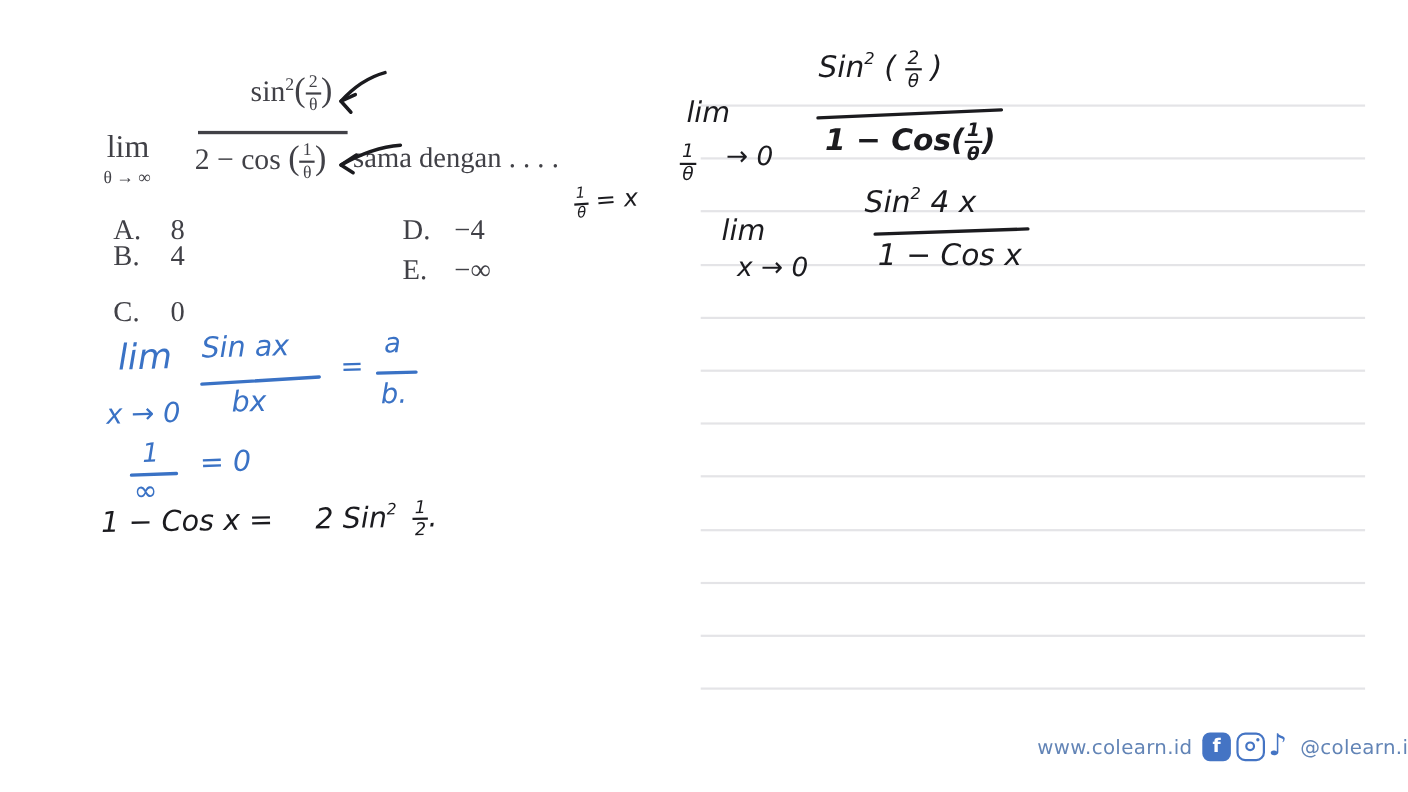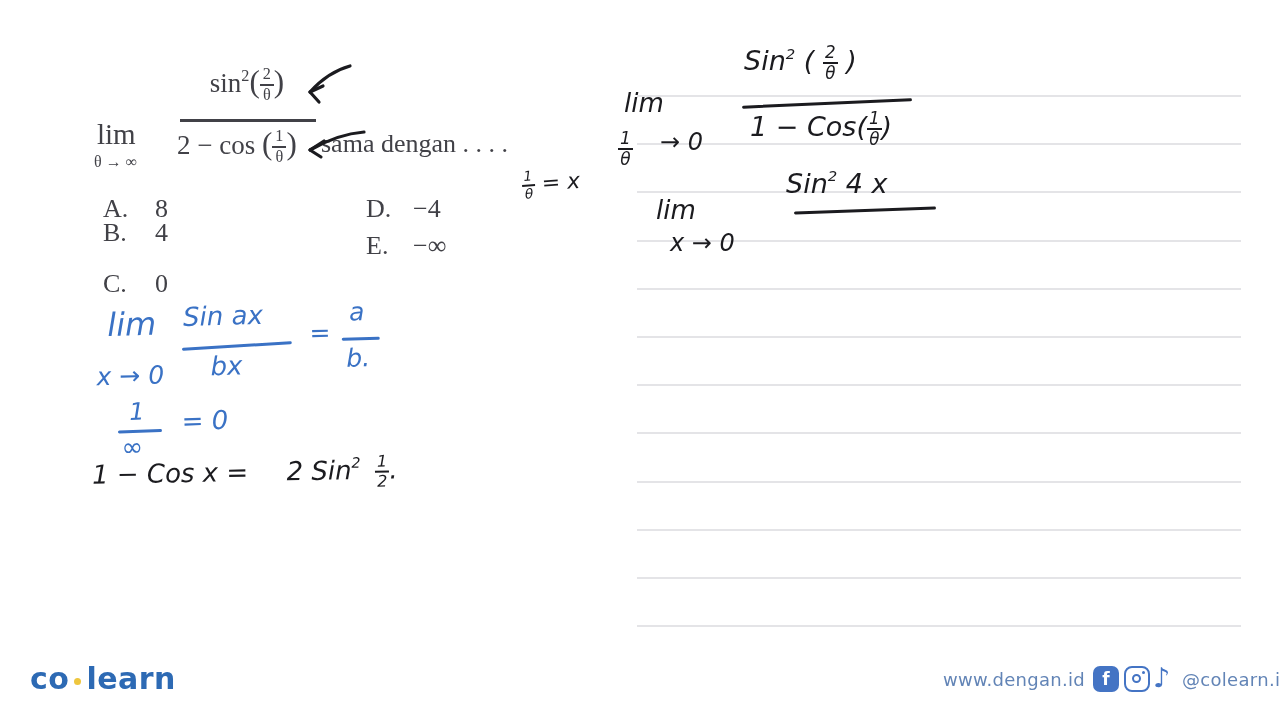--- a/index.html
+++ b/index.html
@@ -60,21 +60,21 @@
   <div class="ruled-line" style="top:384px"></div>
   <div class="ruled-line" style="top:432px"></div>
   <div class="ruled-line" style="top:481px"></div>
   <div class="ruled-line" style="top:529px"></div>
   <div class="ruled-line" style="top:577px"></div>
   <div class="ruled-line" style="top:625px"></div>
 
   <div class="abs print" style="left:97px; top:118px; font-size:29px;">lim</div>
   <div class="abs print" style="left:94px; top:153px; font-size:16px;">θ → ∞</div>
 
-  <div class="abs print" style="left:178px; top:64px; width:138px; text-align:center; font-size:27px;">
+  <div class="abs print" style="left:196px; top:64px; width:138px; text-align:center; font-size:27px;">
     <span>sin</span><span class="p-sup">2</span><span class="bigp">(</span><span class="pfrac"><span class="ft">2</span><span class="fb">θ</span></span><span class="bigp">)</span>
   </div>
 
   <div class="abs" style="left:180px; top:119px; width:136px; height:2.5px; background:#414147;"></div>
 
   <div class="abs print" style="left:177px; top:126px; font-size:27px;">
     <span>2 − cos </span><span class="bigp">(</span><span class="pfrac"><span class="ft">1</span><span class="fb">θ</span></span><span class="bigp">)</span>
   </div>
 
   <div class="abs print" style="left:321px; top:129px; font-size:26px;">sama dengan . . . .</div>
@@ -134,45 +134,43 @@
     <span>2 Sin</span><span class="h-sup">2</span>
     <span class="hfrac" style="margin-left:6px;"><span class="ft">1</span><span class="fb">2</span></span><span>.</span>
   </div>
 
   <div class="abs hand ink" style="left:616px; top:42px; width:320px; height:130px;">
     <span class="abs" style="left:128px; top:2px; font-size:27px;">
       <span>Sin</span><span class="h-sup">2</span>
       <span>( </span><span class="hfrac"><span class="ft">2</span><span class="fb">θ</span></span><span> )</span>
     </span>
     <span class="bar" style="left:126px; top:60px; width:170px; height:3px; transform:rotate(-2.5deg);"></span>
-    <span class="abs" style="left:134px; top:68px; font-size:27px;">
+    <span class="abs" style="left:134px; top:68px; font-size:27px;font-weight:bold;">
       <span>1 − Cos(</span><span class="hfrac"><span class="ft">1</span><span class="fb">θ</span></span><span>)</span>
     </span>
     <span class="abs" style="left:8px; top:46px; font-size:26px;">lim</span>
     <span class="abs hfrac" style="left:2px; top:88px; font-size:17px;">
         <span class="ft">1</span>
         <span class="fb">θ</span>
       </span>
     <span class="abs" style="left:44px; top:86px; font-size:24px;">→ 0</span>
   </div>
 
   <div class="abs hand ink" style="left:648px; top:165px; width:320px; height:110px;">
     <span class="abs" style="left:138px; top:2px; font-size:27px;">
       <span>Sin</span><span class="h-sup">2</span><span> 4 x</span>
     </span>
     <span class="bar" style="left:146px; top:44px; width:142px; height:3px; transform:rotate(-2deg);"></span>
+    <span class="abs" style="left:150px; top:52px; font-size:27px;">1 − Cos x</span>
     <span class="abs" style="left:8px; top:30px; font-size:26px;">lim</span>
     <span class="abs" style="left:22px; top:64px; font-size:24px;">x → 0</span>
   </div>
 
-  <div class="abs logo" style="left:30px; top:661px;">
-    <span>co</span><span class="logo-dot"></span><span>learn</span>
-  </div>
 
-  <div class="abs foot-text" style="left:943px; top:669px;">www.dengan.id</div>
+  <div class="abs foot-text" style="left:943px; top:669px;">www.colearn.id</div>
 
   <div class="fb-icon" style="left:1093px; top:666px;">
     <span>f</span>
   </div>
 
   <div class="ig-icon" style="left:1124px; top:666px;">
     <span class="ig-lens"></span>
     <span class="ig-dot"></span>
   </div>
 

